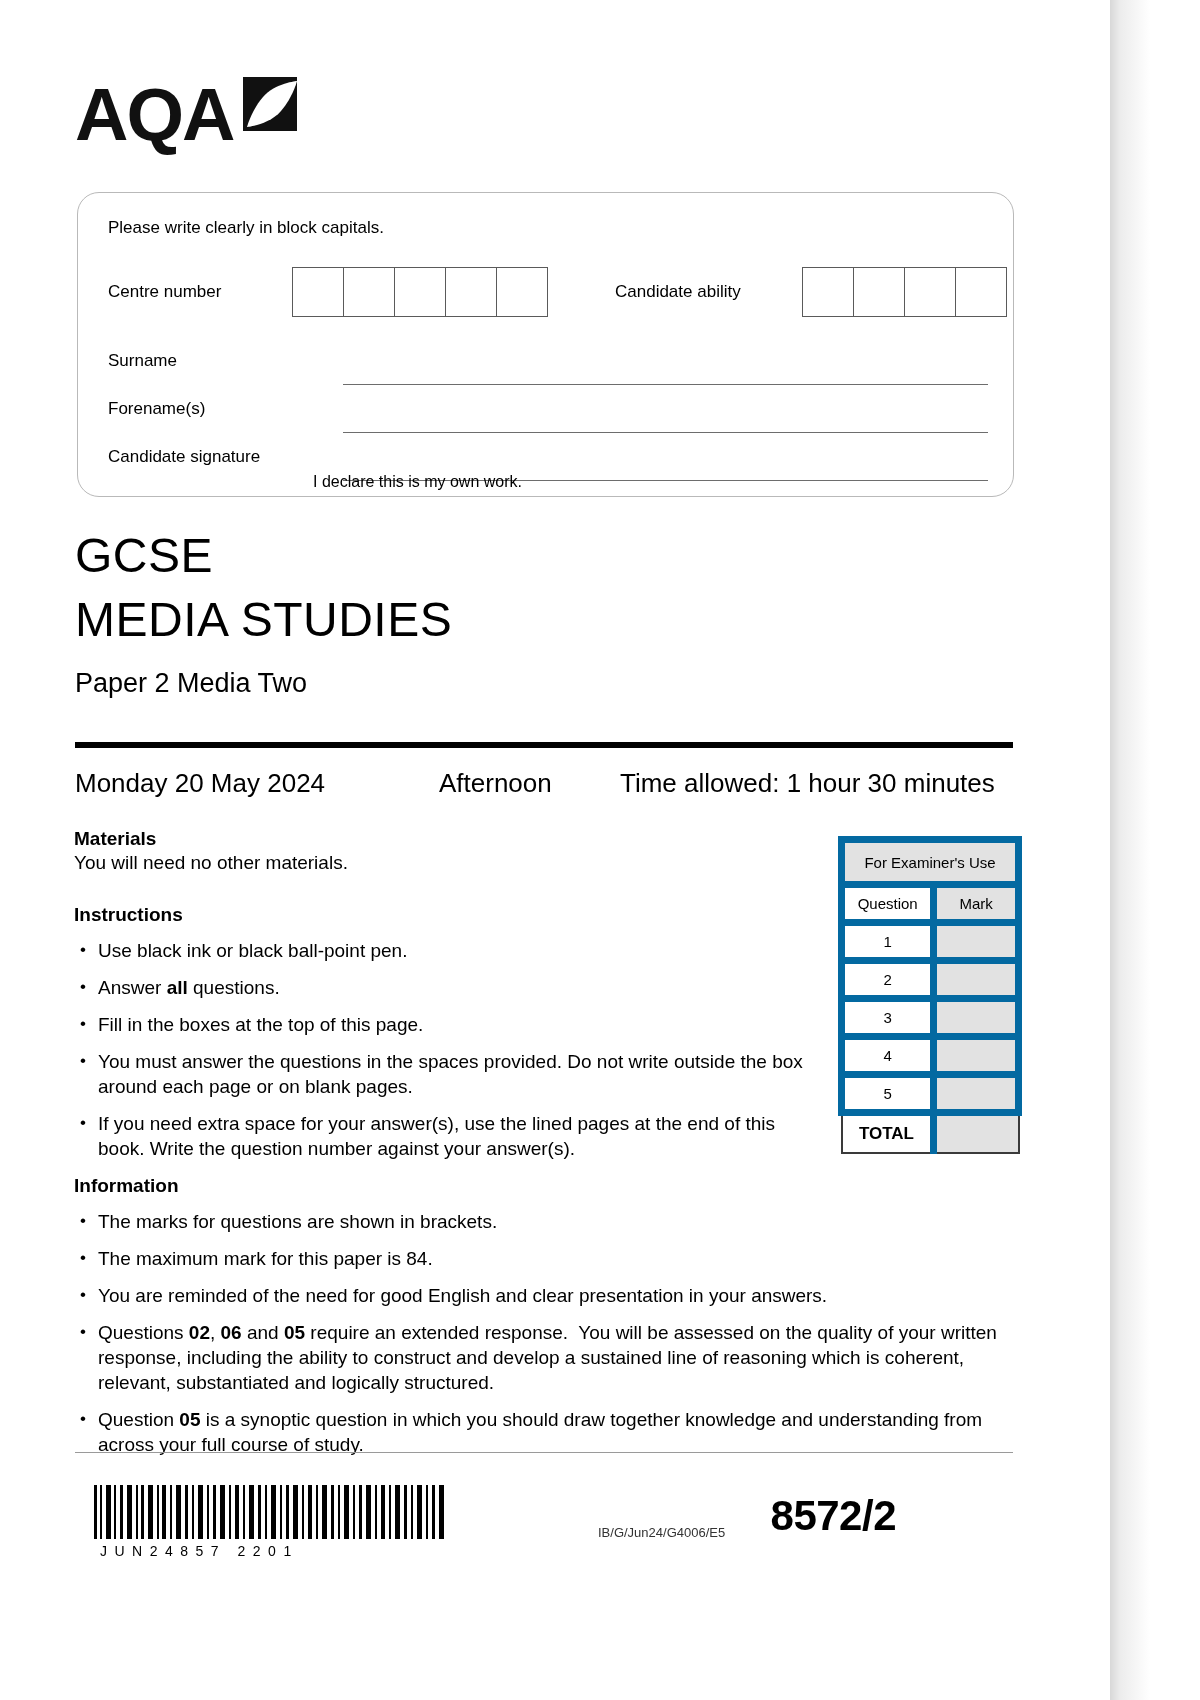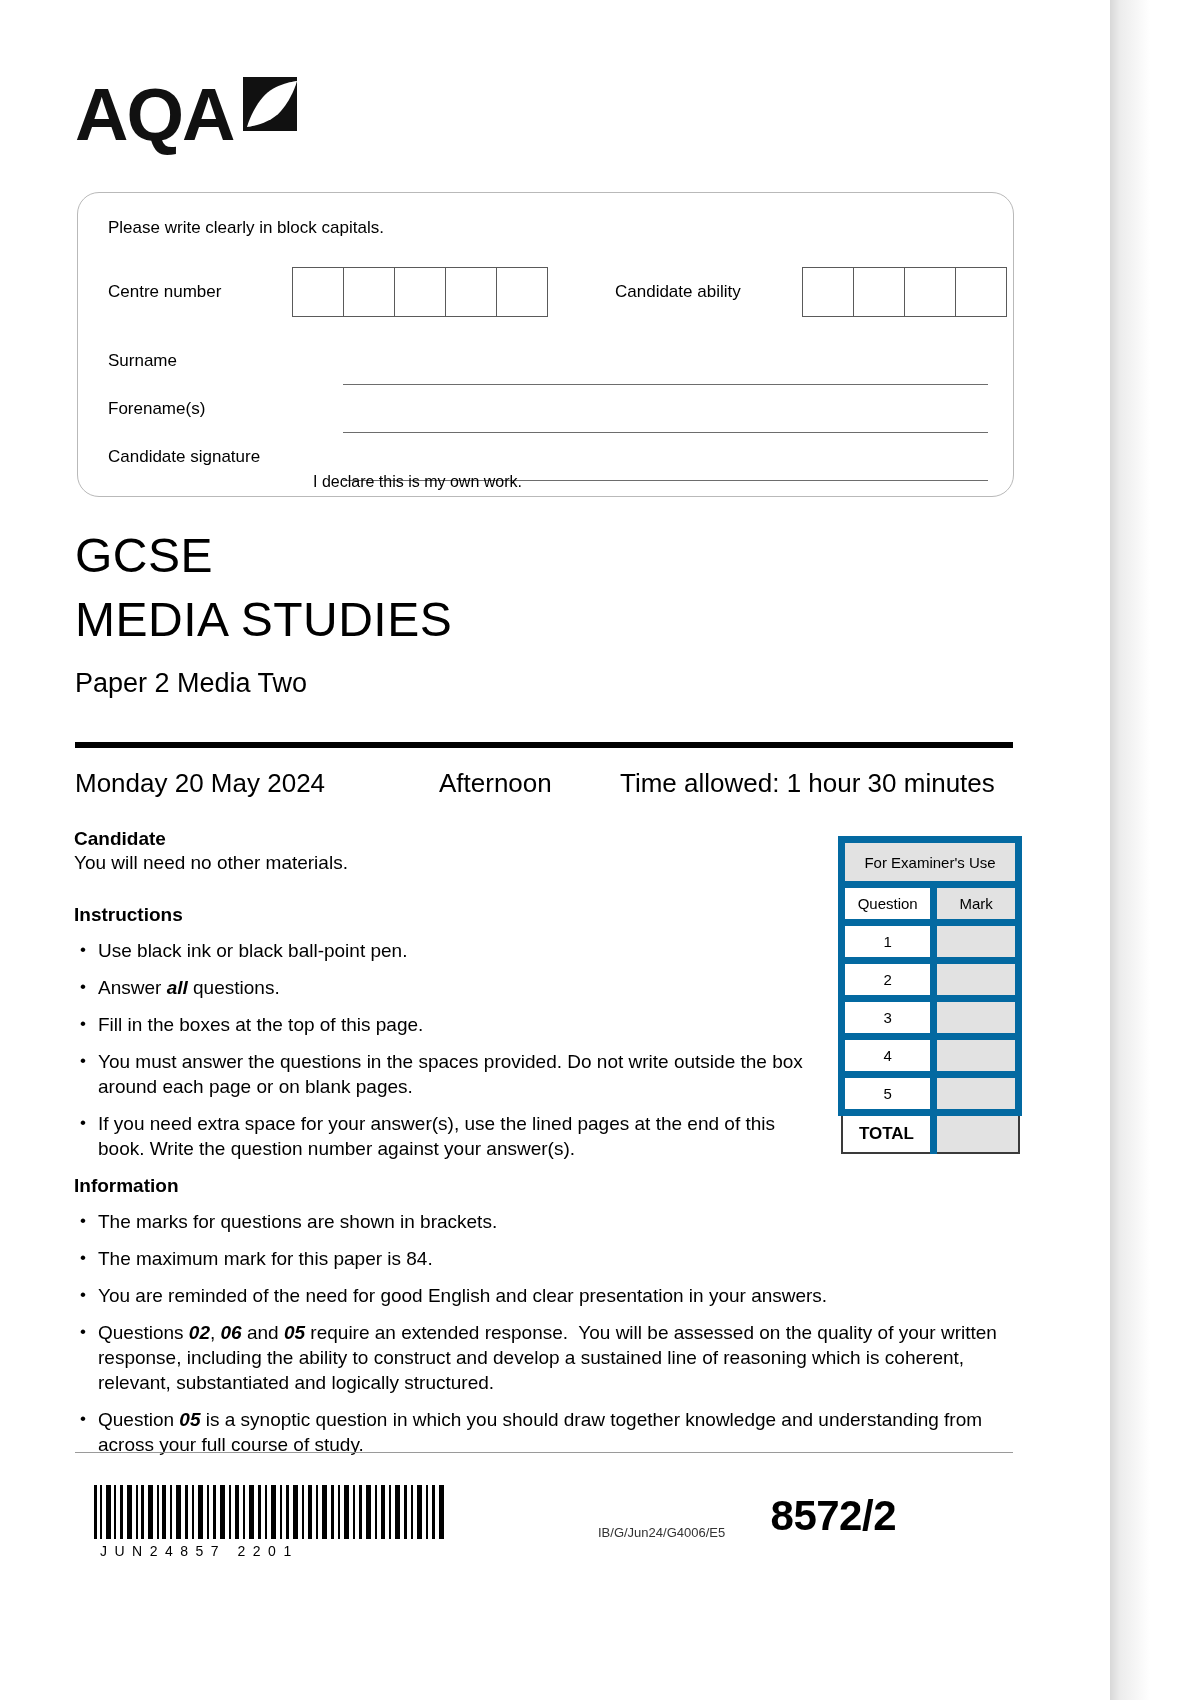--- a/index.html
+++ b/index.html
@@ -314,21 +314,21 @@
     color: #333333;
   }
   .paper-code {
     position: absolute;
     right: 78px;
     top: 1492px;
     font-size: 42px;
     font-weight: bold;
     letter-spacing: -0.5px;
   }
-  b.em { font-weight: bold; font-style: italic; }
+  b.em { font-weight: bold; }
 </style>
 </head>
 <body>
 
 <div class="page">
   <div class="sheet">
 
     <div class="logo-wrap">
       <span class="logo-text">AQA</span>
       <span class="logo-mark">
@@ -383,21 +383,21 @@
     <div class="t-paper">Paper 2  Media Two</div>
     <div class="rule-thick"></div>
 
     <div class="exam-line">
       <span class="exam-date">Monday 20 May 2024</span>
       <span class="exam-session">Afternoon</span>
       <span class="exam-time">Time allowed: 1 hour 30 minutes</span>
     </div>
 
     <div class="materials">
-      <div class="sec-head">Candidate</div>
+      <div class="sec-head">Materials</div>
       <div class="sec-para">You will need no other materials.</div>
     </div>
 
     <div class="instructions">
       <div class="sec-head">Instructions</div>
       <ul class="bullets">
         <li>Use black ink or black ball-point pen.</li>
         <li>Answer <b class="em">all</b> questions.</li>
         <li>Fill in the boxes at the top of this page.</li>
         <li>You must answer the questions in the spaces provided.  Do not write outside the box around each page or on blank pages.</li>

